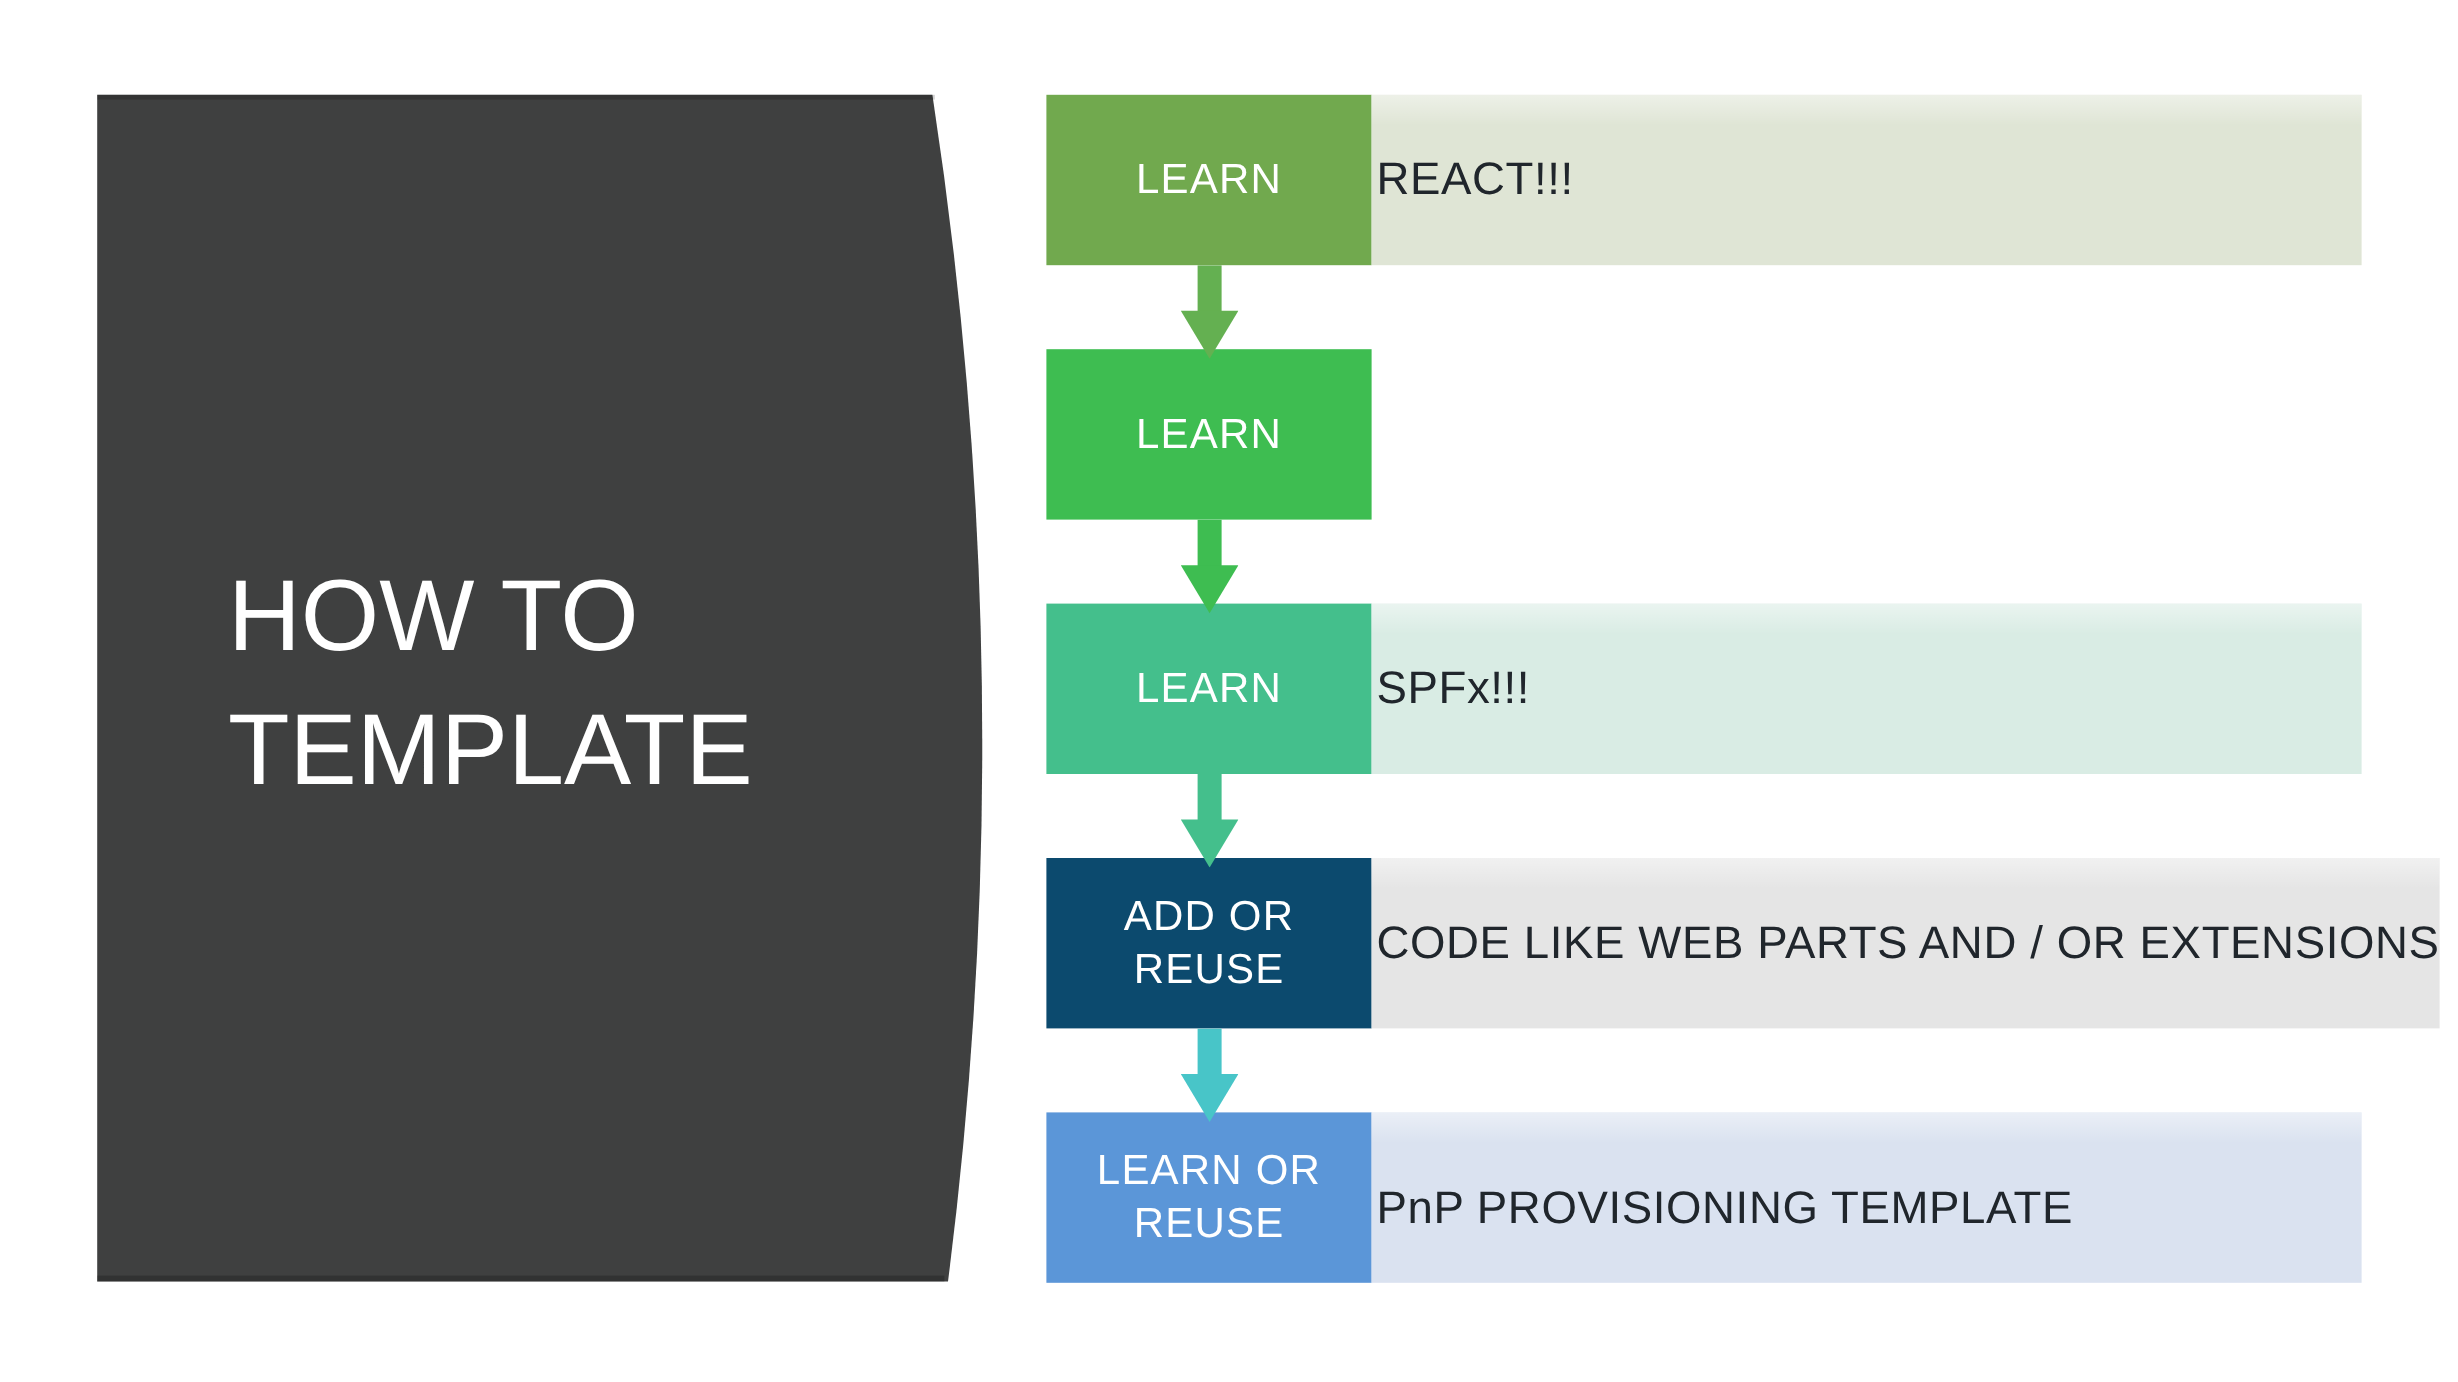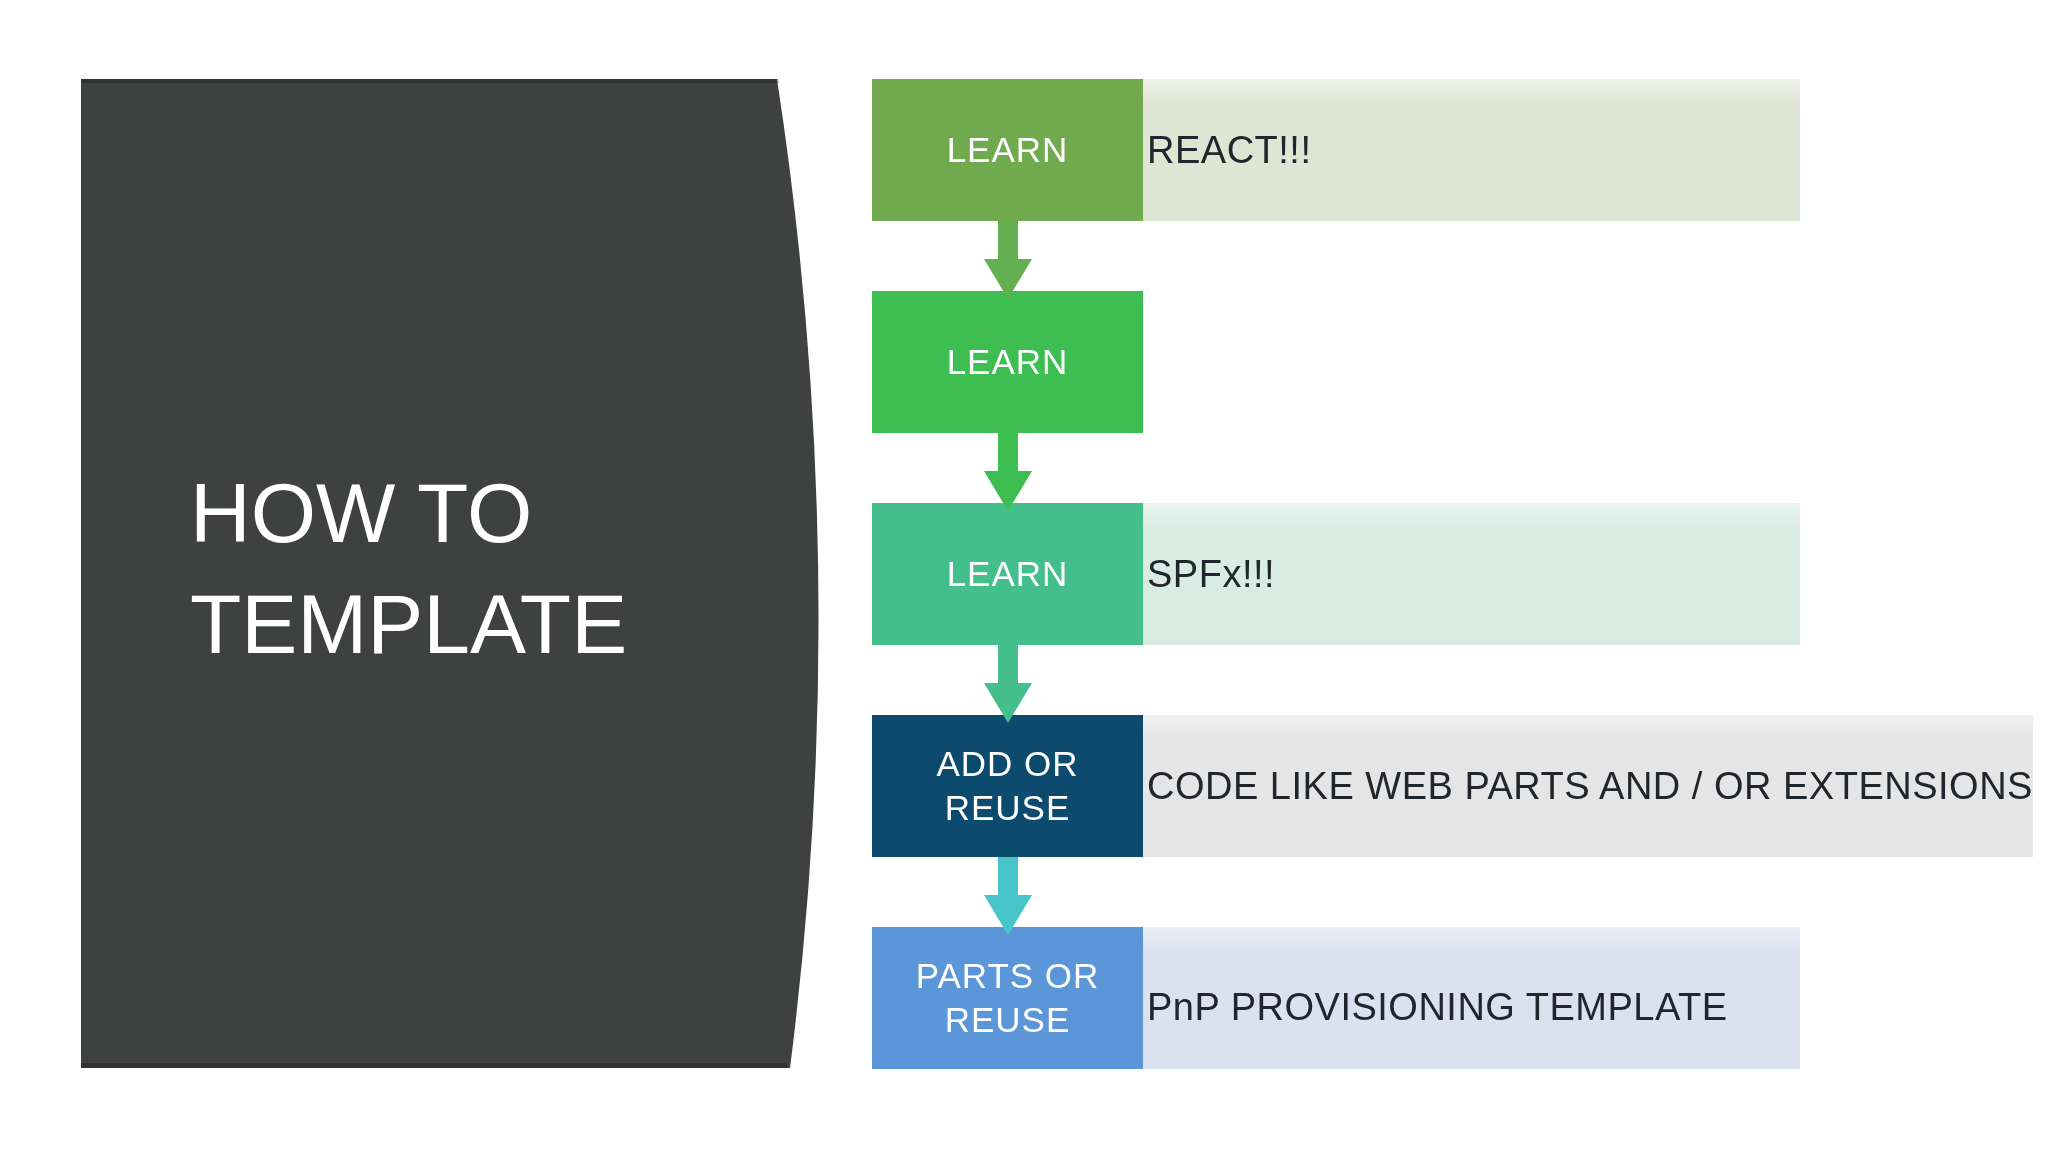--- a/index.html
+++ b/index.html
@@ -41,21 +41,21 @@
   .steps {
     position: absolute;
     left: 872px;
     top: 79px;
     width: 1096px;
     height: 990px;
   }
   .step-row {
     position: absolute;
     left: 0;
-    width: 928px;
+    width: 1096px;
     height: 142px;
     display: flex;
     align-items: stretch;
   }
   .step-row.r0 { top: 0px; }
   .step-row.r1 { top: 212px; }
   .step-row.r2 { top: 424px; }
   .step-row.r3 { top: 636px; }
   .step-row.r4 { top: 848px; }
 
@@ -198,21 +198,21 @@
       <div class="arrow" style="color: rgb(72, 197, 200);">
         <svg viewBox="0 0 48 78" aria-hidden="true">
           <rect x="14" y="0" width="20" height="40" fill="currentColor"></rect>
           <polygon points="0,38 48,38 24,78" fill="currentColor"></polygon>
         </svg>
       </div>
     </div>
 
     <div class="step-row r4">
       <div class="label-box" style="background: rgb(91, 150, 216); color: rgb(255, 255, 255);">
-        <span>PARTS OR REUSE</span>
+        <span>LEARN OR REUSE</span>
       </div>
       <div class="desc-bar" style="background: rgb(218, 226, 240);">
         <span class="desc-text" style="color: rgb(32, 38, 44); margin-top: 19px;">PnP PROVISIONING TEMPLATE</span>
       </div>
     </div>
 
   </div>
 </div>
 
 </body></html>

